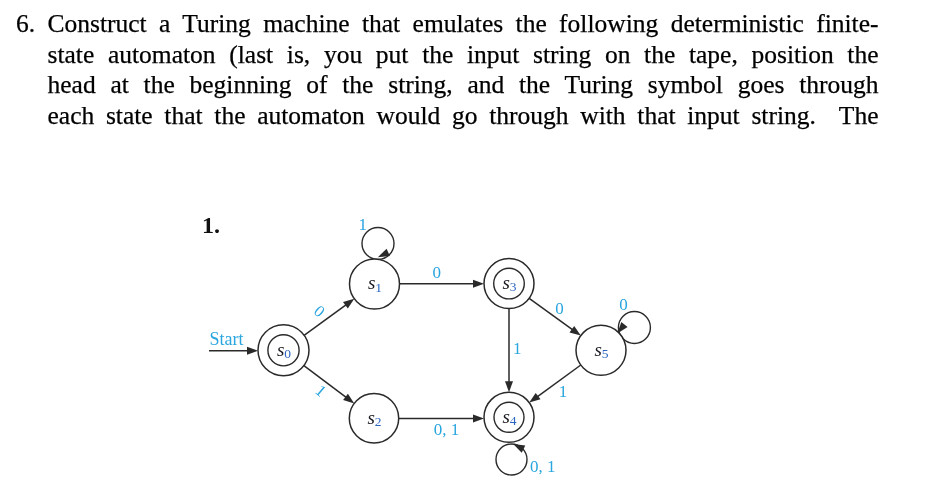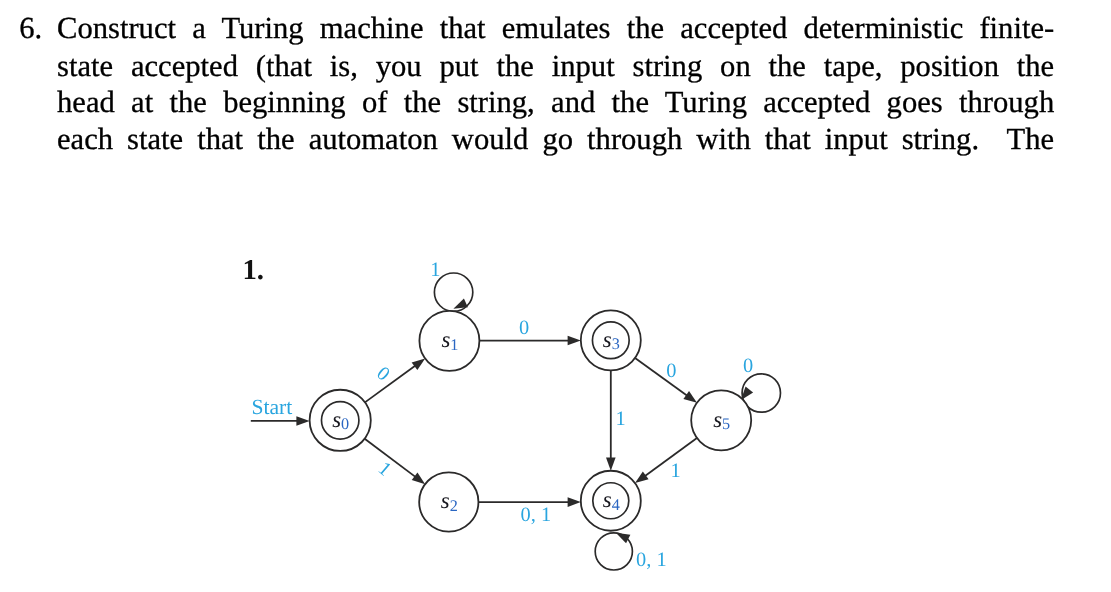--- a/index.html
+++ b/index.html
@@ -10,23 +10,23 @@
   #para{position:absolute;left:47.5px;top:9.3px;width:831px;font-size:25.5px;line-height:30.4px;}
   .line{text-align:justify;text-align-last:justify;white-space:normal;}
   .line.last{text-align-last:left;word-spacing:5.8px;}
   .sb{font-size:15px;position:relative;top:3px;font-style:normal;}
 </style>
 </head>
 <body>
 <div id="page">
 <div id="num">6.</div>
 <div id="para">
-<div class="line">Construct a Turing machine that emulates the accepted deterministic finite-</div>
-<div class="line">state accepted (that is, you put the input string on the tape, position the</div>
-<div class="line">head at the beginning of the string, and the Turing accepted goes through</div>
+<div class="line">Construct a Turing machine that emulates the following deterministic finite-</div>
+<div class="line">state automaton (last is, you put the input string on the tape, position the</div>
+<div class="line">head at the beginning of the string, and the Turing symbol goes through</div>
 <div class="line">each state that the automaton would go through with that input string.&nbsp; The</div>
 </div>
 <svg width="926" height="493" viewBox="0 0 926 493" style="position:absolute;left:0;top:0">
 <circle cx="378.0" cy="243.5" r="16.0" fill="none" stroke="#2b2a2a" stroke-width="1.4"></circle>
 <circle cx="634.4" cy="327.5" r="16.0" fill="none" stroke="#2b2a2a" stroke-width="1.4"></circle>
 <circle cx="511.5" cy="459.5" r="15.5" fill="none" stroke="#2b2a2a" stroke-width="1.4"></circle>
 <polygon points="377.8,257.2 386.6,248.8 389.9,256.1" fill="#2b2a2a"></polygon>
 <polygon points="617.3,333.5 621.3,322.0 627.6,327.0" fill="#2b2a2a"></polygon>
 <polygon points="513.2,444.0 525.3,445.6 521.7,452.8" fill="#2b2a2a"></polygon>
 <circle cx="283.5" cy="350.3" r="25.5" fill="#ffffff" stroke="#2b2a2a" stroke-width="1.5"></circle>

